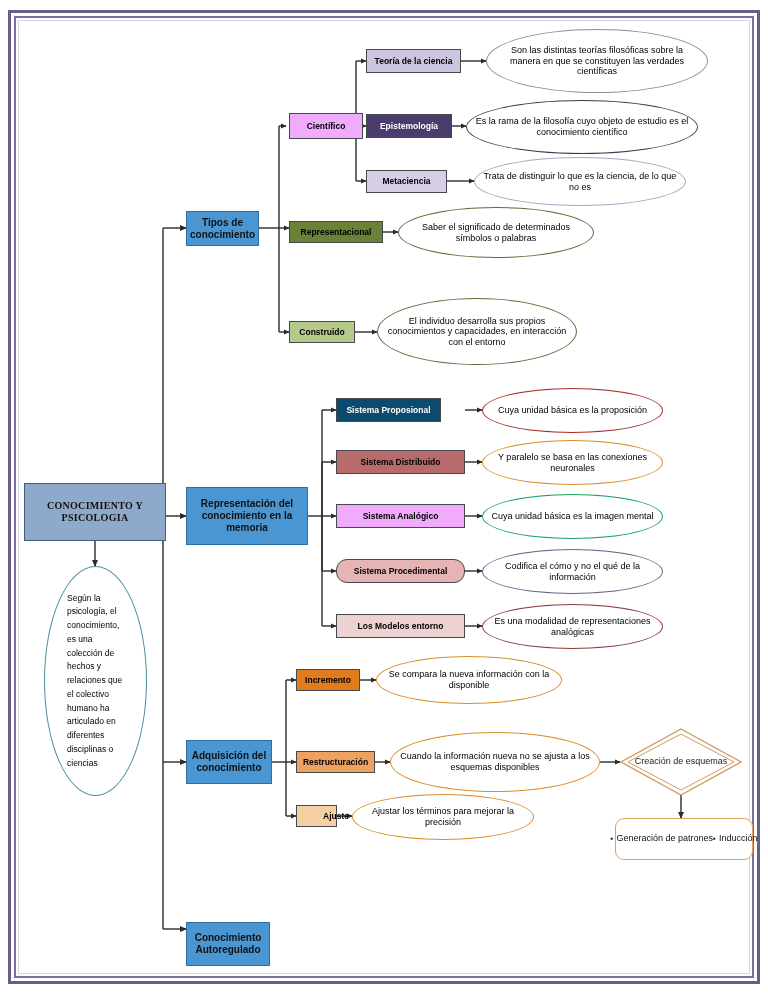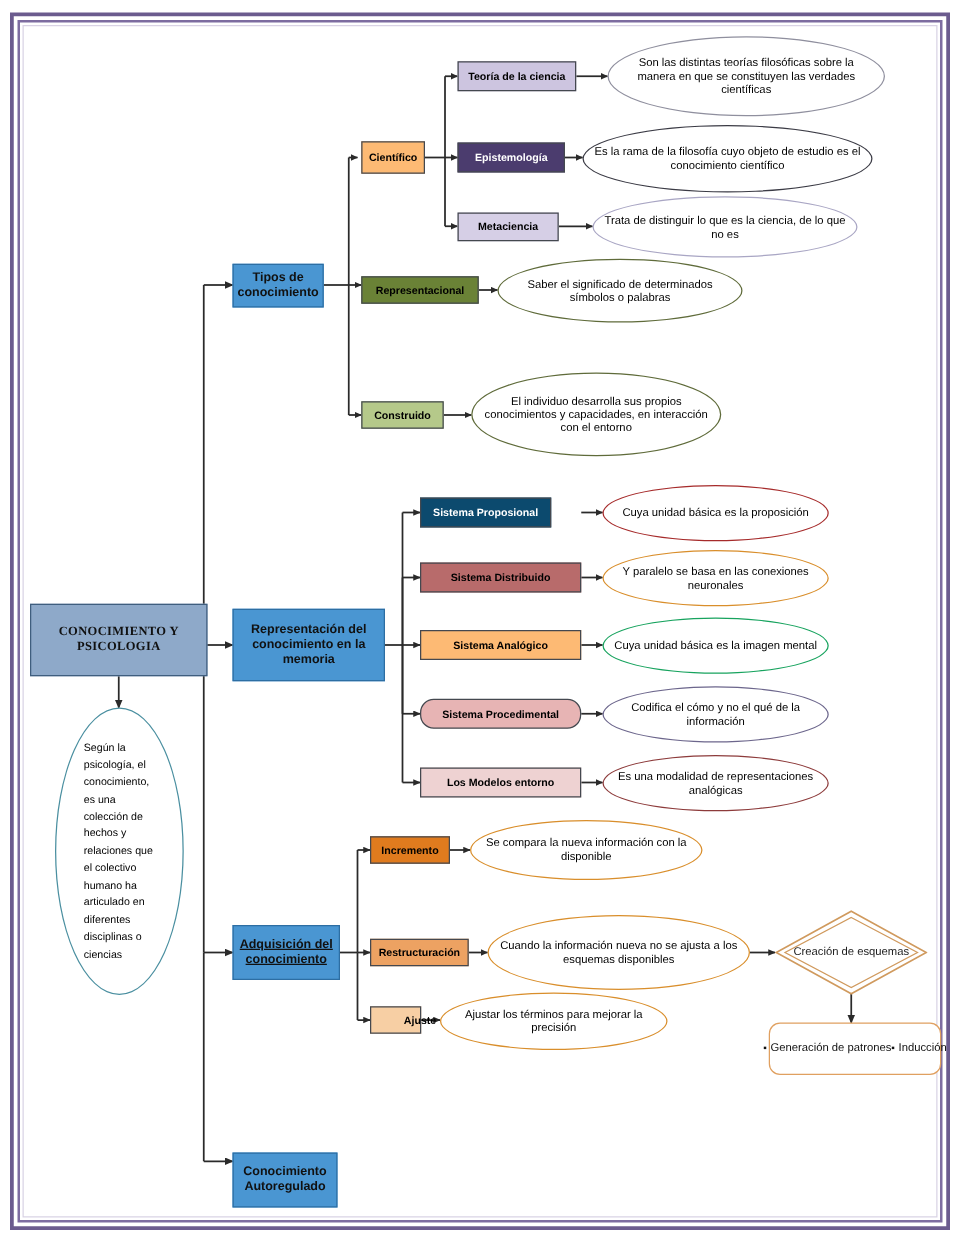--- a/index.html
+++ b/index.html
@@ -145,29 +145,29 @@
   </div>
 
   <div class="node rect blue" style="left:186px;top:211px;width:73px;height:35px;">
     <span>Tipos de conocimiento</span>
   </div>
 
   <div class="node rect blue" style="left:186px;top:487px;width:122px;height:58px;">
     <span>Representación del conocimiento en la memoria</span>
   </div>
 
-  <div class="node rect blue" style="left:186px;top:740px;width:86px;height:44px;text-decoration:underline;">
+  <div class="node rect blue" style="left:186px;top:740px;width:86px;height:44px;">
     <span>Adquisición del conocimiento</span>
   </div>
 
   <div class="node rect blue" style="left:186px;top:906px;width:84px;height:44px;margin-top:16px;">
     <span>Conocimiento Autoregulado</span>
   </div>
 
-  <div class="node rect lv2" style="left:289px;top:113px;width:51px;height:26px;background:#fdba74;">
+  <div class="node rect lv2" style="left:289px;top:113px;width:74px;height:26px;background:#f0abfc;">
     <span>Científico</span>
   </div>
 
   <div class="node rect lv2" style="left:366px;top:49px;width:95px;height:24px;background:#cdc5e0;">
     <span>Teoría de la ciencia</span>
   </div>
   <div class="node ell cap" style="left:486px;top:29px;width:222px;height:64px;border:1px solid #8f8f9e;">
     <span>Son las distintas teorías filosóficas sobre la manera en que se constituyen las verdades científicas</span>
   </div>
 
@@ -206,21 +206,21 @@
     <span>Cuya unidad básica es la proposición</span>
   </div>
 
   <div class="node rect lv2" style="left:336px;top:450px;width:129px;height:24px;background:#b86b6b;">
     <span>Sistema Distribuido</span>
   </div>
   <div class="node ell cap" style="left:482px;top:440px;width:181px;height:45px;border:1px solid #d98e2b;">
     <span>Y paralelo se basa en las conexiones neuronales</span>
   </div>
 
-  <div class="node rect lv2" style="left:336px;top:504px;width:129px;height:24px;background:#fdba74;">
+  <div class="node rect lv2" style="left:336px;top:504px;width:129px;height:24px;background:#f0abfc;">
     <span>Sistema Analógico</span>
   </div>
   <div class="node ell cap" style="left:482px;top:494px;width:181px;height:45px;border:1px solid #17a35e;">
     <span>Cuya unidad básica es la imagen mental</span>
   </div>
 
   <div class="node rect lv2" style="left:336px;top:559px;width:129px;height:24px;background:#e7b4b4;border-radius:11px;">
     <span>Sistema Procedimental</span>
   </div>
   <div class="node ell cap" style="left:482px;top:549px;width:181px;height:45px;border:1px solid #6c668c;">

